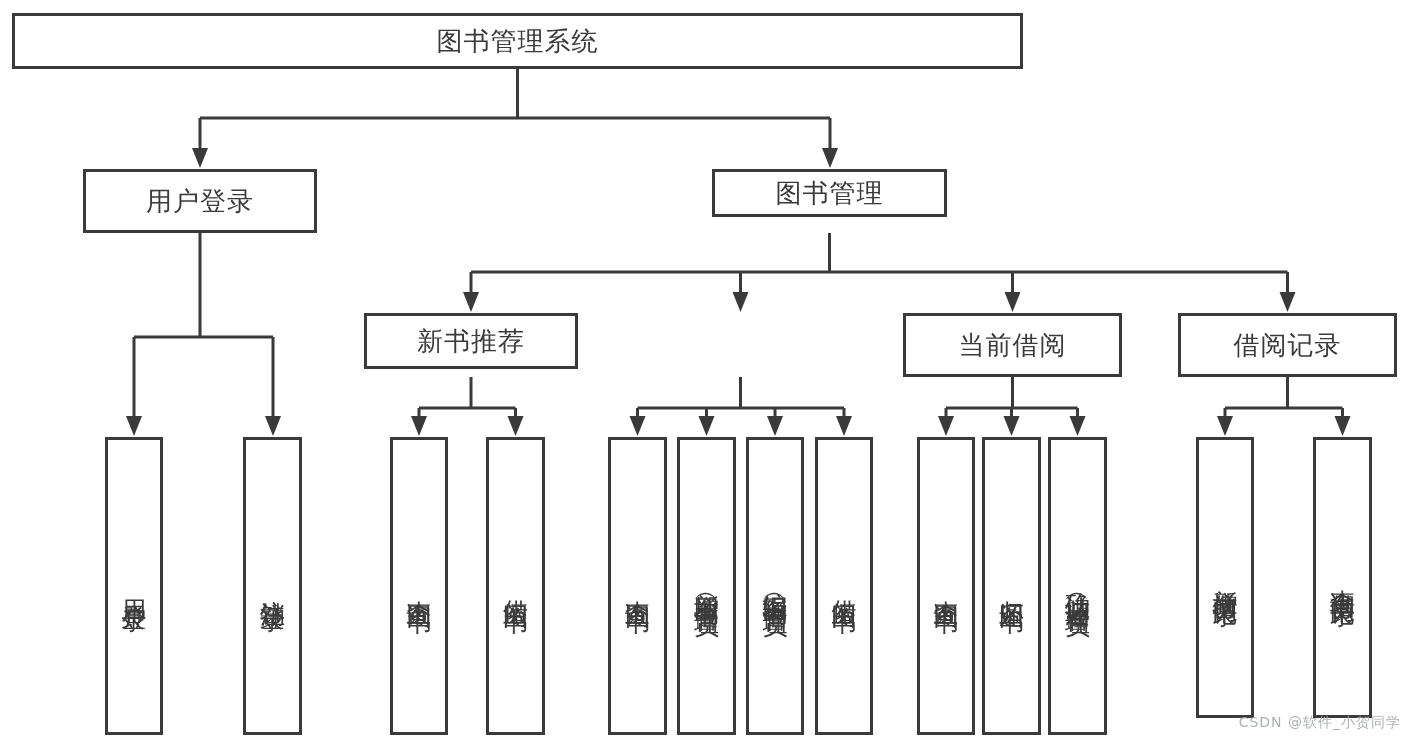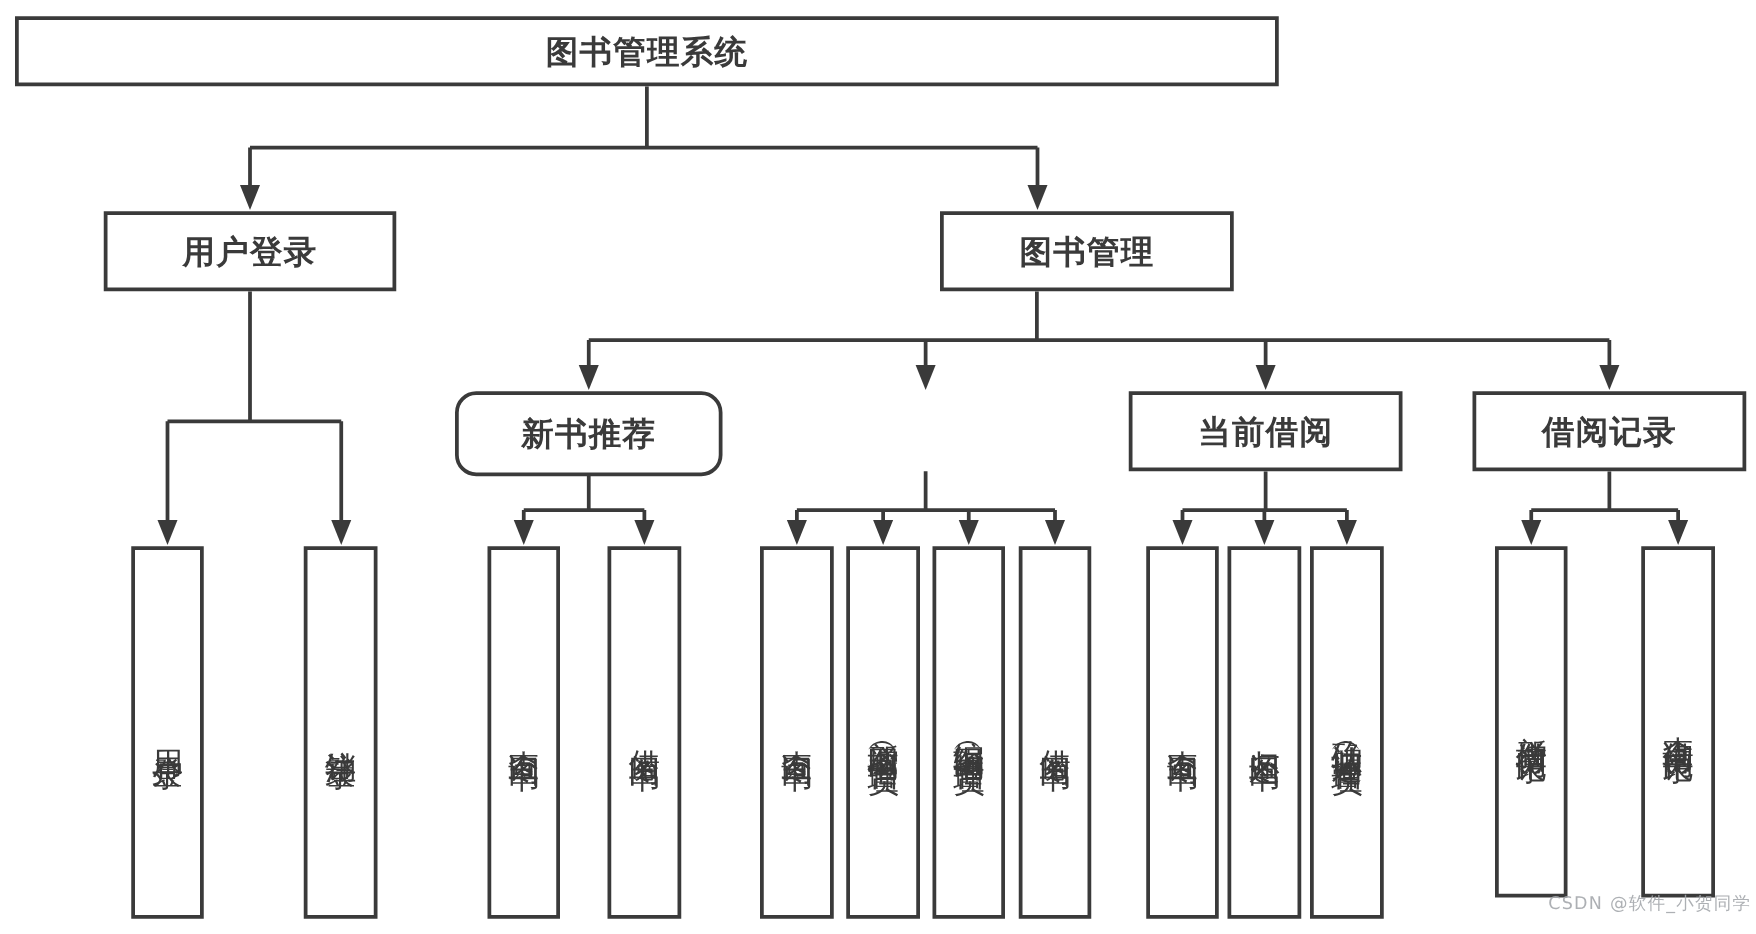--- a/index.html
+++ b/index.html
@@ -28,21 +28,20 @@
     background: #ffffff;
     color: #3a3a3a;
     display: flex;
     align-items: center;
     justify-content: center;
   }
   .hbox {
     font-size: 26px;
     letter-spacing: 1px;
     white-space: nowrap;
-    font-weight: bold;
   }
   .vbox .vtext {
     writing-mode: vertical-rl;
     text-orientation: mixed;
     font-size: 25px;
     letter-spacing: 3px;
     line-height: 1;
     white-space: nowrap;
   }
   #watermark {
@@ -104,23 +103,23 @@
       <polygon points="1069.5,416 1085.5,416 1077.5,436"></polygon>
 
       <polygon points="1217,416 1233,416 1225,436"></polygon>
       <polygon points="1334.5,416 1350.5,416 1342.5,436"></polygon>
     </g>
   </svg>
 
   <div class="node hbox" style="left:12px; top:13px; width:1011px; height:56px;">图书管理系统</div>
 
   <div class="node hbox" style="left:83px; top:169px; width:234px; height:64px;">用户登录</div>
-  <div class="node hbox" style="left:712px; top:169px; width:235px; height:64px;margin-left:40px;">图书管理</div>
+  <div class="node hbox" style="left:712px; top:169px; width:235px; height:48px;">图书管理</div>
 
-  <div class="node hbox" style="left:364px; top:313px; width:214px; height:68px;border-radius:17px;">新书推荐</div>
+  <div class="node hbox" style="left:364px; top:313px; width:214px; height:56px;">新书推荐</div>
   <div class="node hbox" style="left:903px; top:313px; width:219px; height:64px;">当前借阅</div>
   <div class="node hbox" style="left:1178px; top:313px; width:219px; height:64px;">借阅记录</div>
 
   <div class="node vbox" style="left:105px; top:437px; width:58px; height:298px;">
     <span class="vtext">用户登录</span>
   </div>
   <div class="node vbox" style="left:243px; top:437px; width:59px; height:298px;">
     <span class="vtext">注销登录</span>
   </div>
 

